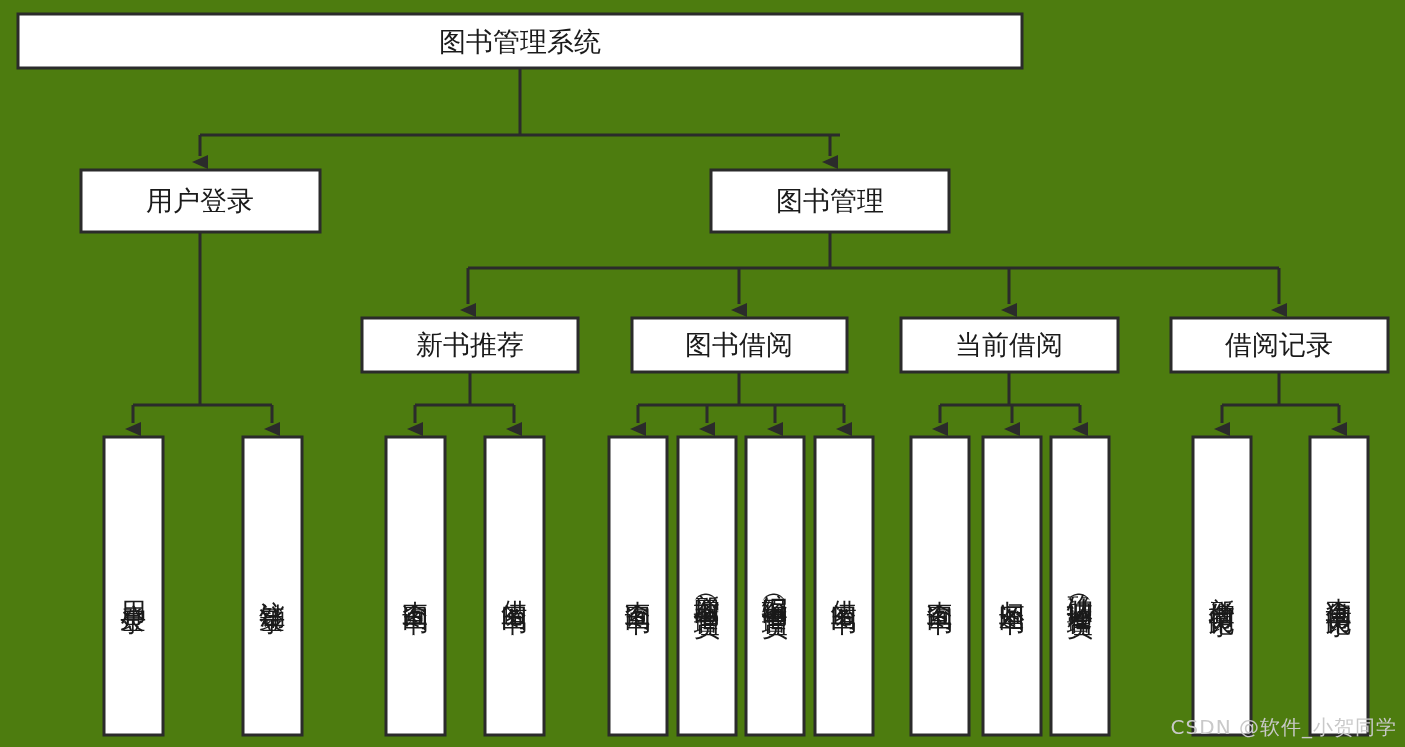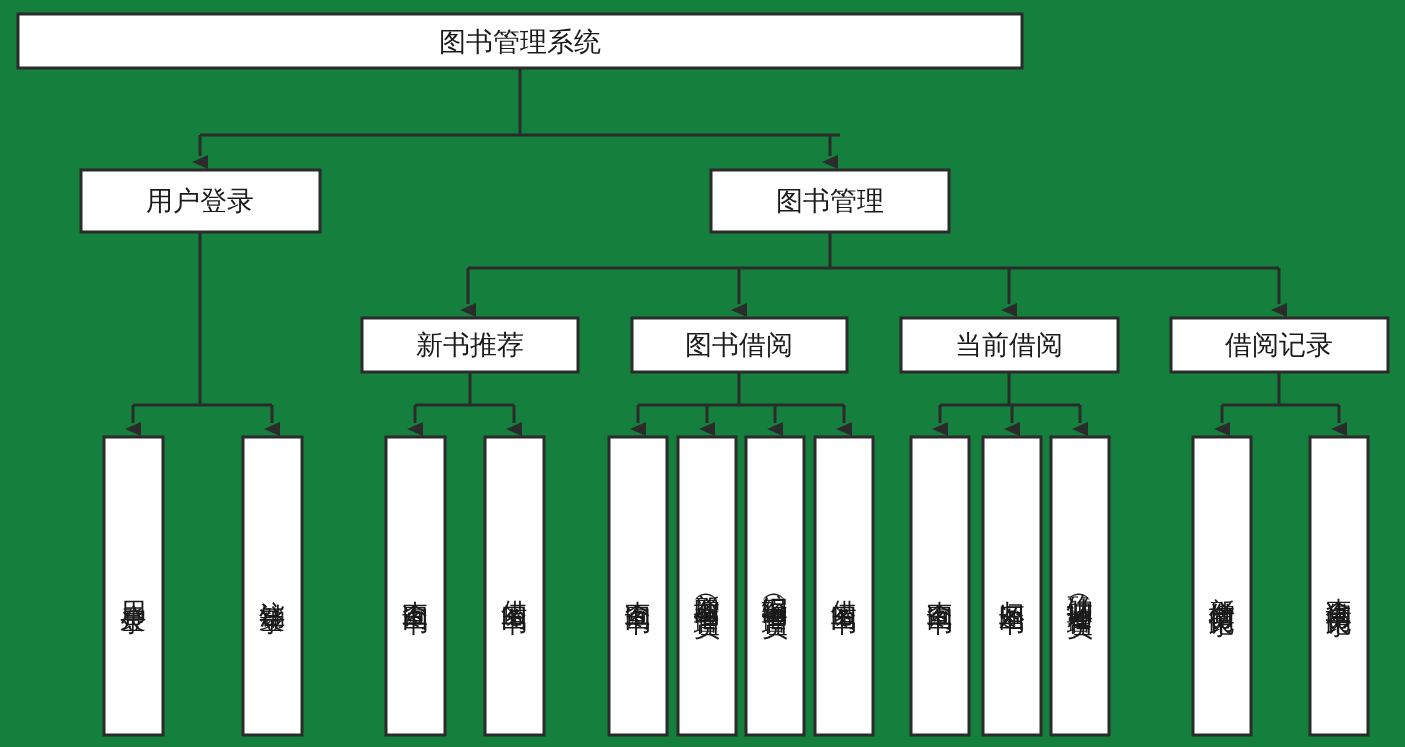--- a/index.html
+++ b/index.html
@@ -7,21 +7,21 @@
     padding: 0;
     background: #ffffff;
   }
   body {
     font-family: "DejaVu Sans", "Liberation Sans", sans-serif;
   }
   #stage {
     position: relative;
     width: 1405px;
     height: 747px;
-    background: #15803d;
+    background: #4d7c0f;
     overflow: hidden;
   }
   svg#diagram {
     position: absolute;
     left: 0;
     top: 0;
     width: 1405px;
     height: 747px;
     display: block;
   }
@@ -210,14 +210,15 @@
   <div class="vlabel" style="left:609px;  top:437px; width:58px; height:298px;">查询图书</div>
   <div class="vlabel" style="left:678px;  top:437px; width:58px; height:298px;">新增图书（管理员）</div>
   <div class="vlabel" style="left:746px;  top:437px; width:58px; height:298px;">编辑图书（管理员）</div>
   <div class="vlabel" style="left:815px;  top:437px; width:58px; height:298px;">借阅图书</div>
   <div class="vlabel" style="left:911px;  top:437px; width:58px; height:298px;">查询图书</div>
   <div class="vlabel" style="left:983px;  top:437px; width:58px; height:298px;">归还图书</div>
   <div class="vlabel" style="left:1051px; top:437px; width:58px; height:298px;">确认归还（管理员）</div>
   <div class="vlabel" style="left:1193px; top:437px; width:58px; height:298px;">新增借阅记录</div>
   <div class="vlabel" style="left:1310px; top:437px; width:58px; height:298px;">查询借阅记录</div>
 
+  <div class="watermark">CSDN @软件_小贺同学</div>
 
 </div>
 
 </body></html>

